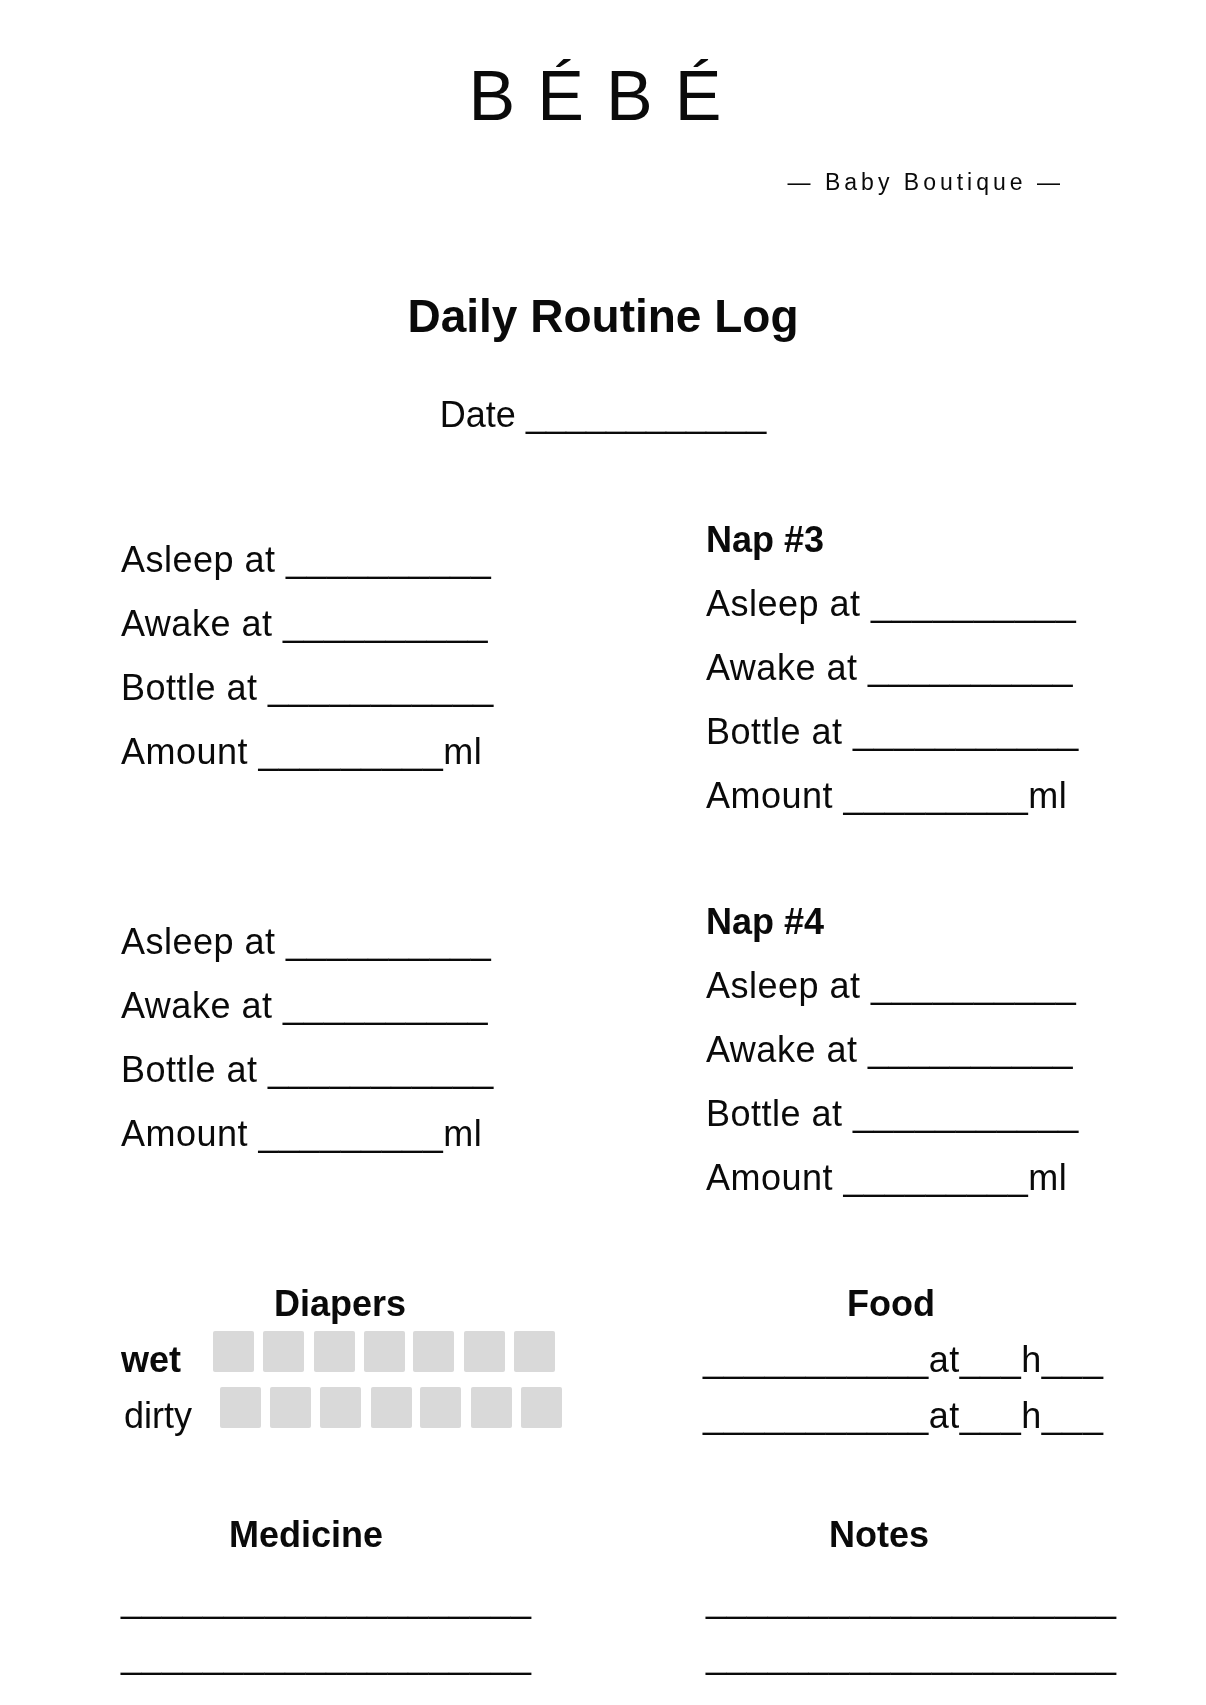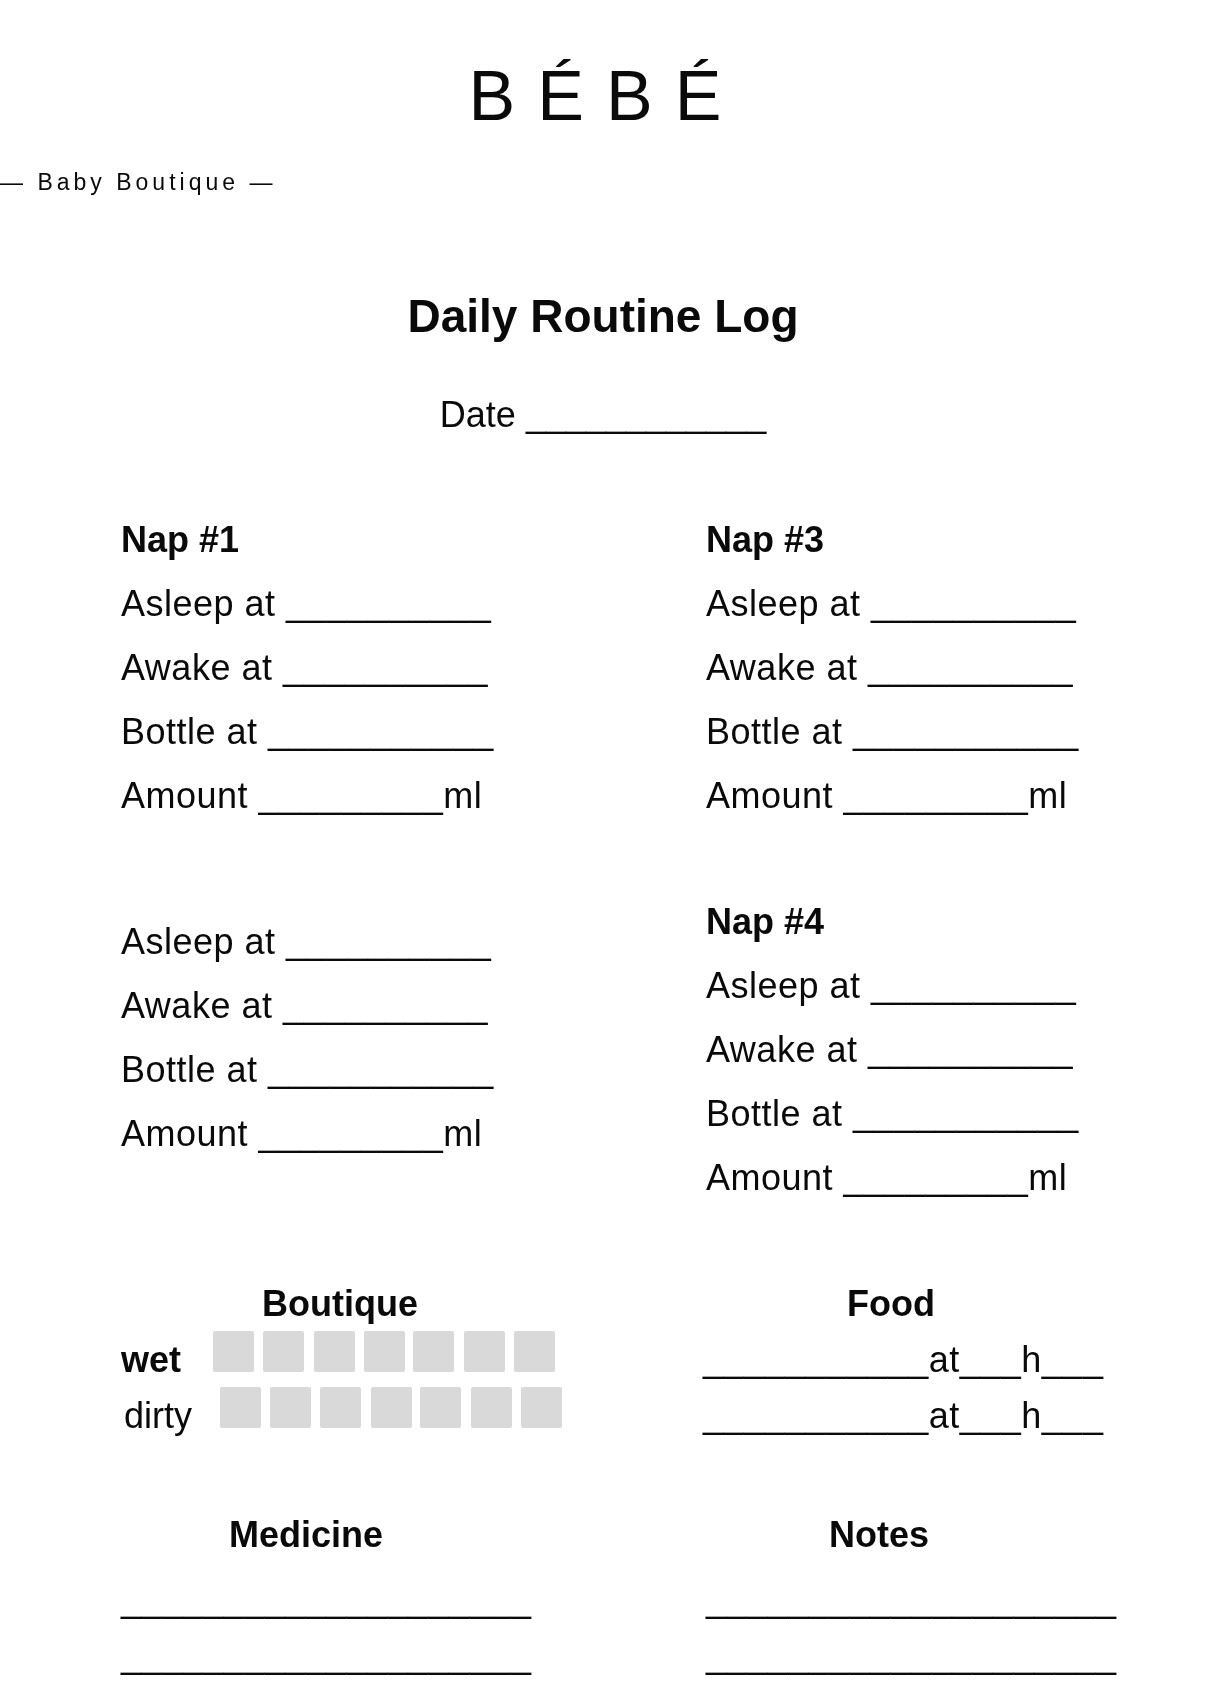--- a/index.html
+++ b/index.html
@@ -1,40 +1,39 @@
 <!DOCTYPE html>
 <html><head>
 <meta charset="utf-8">
 <style>
   html, body { margin:0; padding:0; background:#ffffff; }
   body { width:1206px; height:1705px; position:relative; overflow:hidden; color:#0a0a0a;
          font-family:"Liberation Sans", sans-serif; }
   .abs { position:absolute; }
   .logo { left:0; width:1206px; top:56px; text-align:center; font-size:70px; letter-spacing:22px;
           font-weight:400; line-height:80px; padding-left:6px; box-sizing:border-box; }
-  .subtitle { left:0; width:1064px; top:168px; text-align:left; font-size:23px; letter-spacing:4px; line-height:28px; }
+  .subtitle { left:0; width:1064px; top:168px; text-align:right; font-size:23px; letter-spacing:4px; line-height:28px; }
   .title { left:0; width:1206px; top:288px; text-align:center; font-size:46px; font-weight:700; line-height:56px; }
   .date { left:0; width:1206px; top:393px; text-align:center; font-size:36px; line-height:44px; }
   .nap-h { font-size:36px; font-weight:700; line-height:44px; }
   .row { font-size:36px; line-height:44px; white-space:pre; letter-spacing:0.5px; }
   .sec-h { font-size:36px; font-weight:700; line-height:44px; text-align:center; }
   .diaper-label { font-size:36px; line-height:44px; }
   .box { position:absolute; width:41px; height:41px; background:#d9d9d9; border-radius:2px; }
   .blank { font-size:36px; line-height:44px; white-space:pre; letter-spacing:0.5px; }
 </style>
 </head>
 <body>
 
 <div class="abs logo">BÉBÉ</div>
 <div class="abs subtitle">— Baby Boutique —</div>
 <div class="abs title">Daily Routine Log</div>
 <div class="abs date">Date ____________</div>
 
 <div class="abs" style="left:121px; top:518px;">
-  <div class="nap-h">Nap #1</div>
   <div class="row" style="margin-top:20px">Asleep at __________</div>
   <div class="row" style="margin-top:20px">Awake at __________</div>
   <div class="row" style="margin-top:20px">Bottle at ___________</div>
   <div class="row" style="margin-top:20px">Amount _________ml</div>
 </div>
 
 <div class="abs" style="left:121px; top:900px;">
   <div class="row" style="margin-top:20px">Asleep at __________</div>
   <div class="row" style="margin-top:20px">Awake at __________</div>
   <div class="row" style="margin-top:20px">Bottle at ___________</div>
@@ -50,21 +49,21 @@
 </div>
 
 <div class="abs" style="left:706px; top:900px;">
   <div class="nap-h">Nap #4</div>
   <div class="row" style="margin-top:20px">Asleep at __________</div>
   <div class="row" style="margin-top:20px">Awake at __________</div>
   <div class="row" style="margin-top:20px">Bottle at ___________</div>
   <div class="row" style="margin-top:20px">Amount _________ml</div>
 </div>
 
-<div class="abs sec-h" style="left:180px; width:320px; top:1282px;">Boutique</div>
+<div class="abs sec-h" style="left:180px; width:320px; top:1282px;">Diapers</div>
 <div class="abs diaper-label" style="left:121px; top:1338px;font-weight:bold;">wet</div>
 <div class="abs diaper-label" style="left:124px; top:1394px;">dirty</div>
 
 <div>
   <div class="box" style="left:213px; top:1331px;"></div>
   <div class="box" style="left:263px; top:1331px;"></div>
   <div class="box" style="left:314px; top:1331px;"></div>
   <div class="box" style="left:364px; top:1331px;"></div>
   <div class="box" style="left:413px; top:1331px;"></div>
   <div class="box" style="left:464px; top:1331px;"></div>

